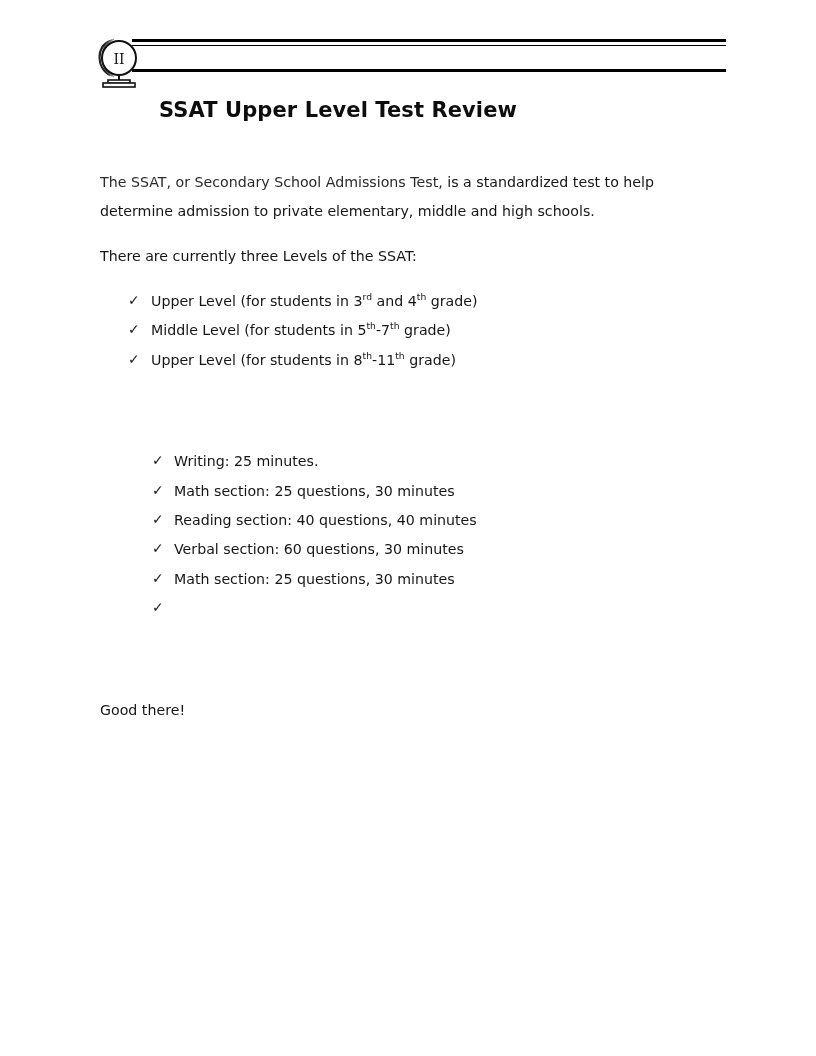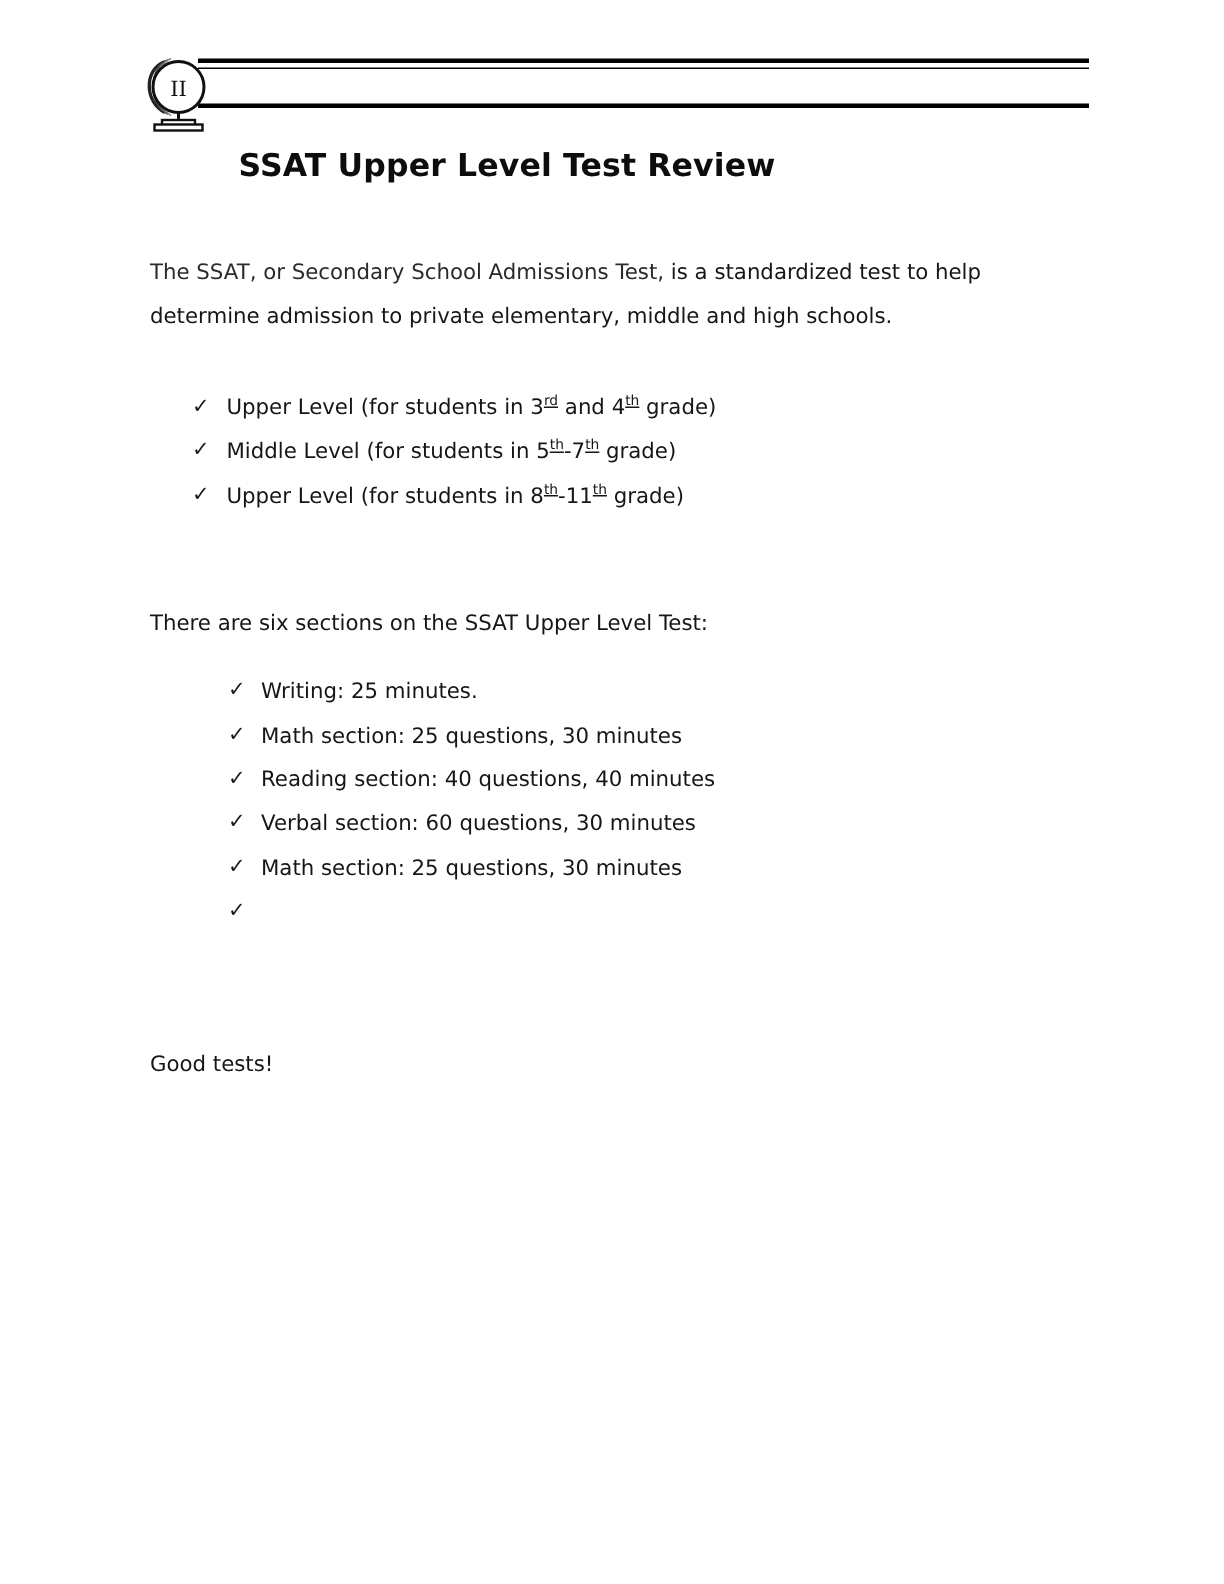--- a/index.html
+++ b/index.html
@@ -118,21 +118,20 @@
     font-size: 14px;
     color: #1a1a1a;
   }
   ul.checklist.list-a li .tick { left: 28px; }
   ul.checklist.list-b li .tick { left: 52px; }
 
   sup {
     font-size: 9.2px;
     vertical-align: super;
     line-height: 0;
-    text-decoration: underline;
   }
 
   
   .footer {
     position: absolute;
     left: 0;
     top: 952px;
     width: 816px;
     height: 70px;
   }
@@ -166,38 +165,38 @@
   </div>
 
   <div class="doc-title">SSAT Upper Level Test Review</div>
 
   <div class="content">
 
     <p class="para"><span class="thin">The SSAT, or Secondary School Admissions Test,</span><span> is a standardized test to help determine admission to private elementary, middle and high schools.</span></p>
 
     <div class="gap-sm"></div>
 
+    <p class="para">There are currently three Levels of the SSAT:</p>
 
     <div class="gap-sm"></div>
 
     <ul class="checklist list-a">
       <li>
         <span class="tick">✓</span><span>Upper Level (for students in 3</span><sup>rd</sup><span> and 4</span><sup>th</sup><span> grade)</span>
       </li>
       <li>
         <span class="tick">✓</span><span>Middle Level (for students in 5</span><sup>th</sup><span>-7</span><sup>th</sup><span> grade)</span>
       </li>
       <li>
         <span class="tick">✓</span><span>Upper Level (for students in 8</span><sup>th</sup><span>-11</span><sup>th</sup><span> grade)</span>
       </li>
     </ul>
 
     <div class="gap-xl"></div>
 
-    <p class="para">There are six sections on the SSAT Upper Level Test:</p>
 
     <div class="gap-sm"></div>
 
     <ul class="checklist list-b">
       <li>
         <span class="tick">✓</span><span>Writing: 25 minutes.</span>
       </li>
       <li>
         <span class="tick">✓</span><span>Math section: 25 questions, 30 minutes</span>
       </li>
@@ -213,21 +212,21 @@
       <li>
         <span class="tick">✓</span>
       </li>
     </ul>
 
     <div class="gap-xl"></div>
 
 
     <div class="gap-lg"></div>
 
-    <p class="para thin">Good tests!</p>
+    <p class="para thin">Good there!</p>
   </div>
 
   <div class="footer">
 
     
 
     
 
     
     

